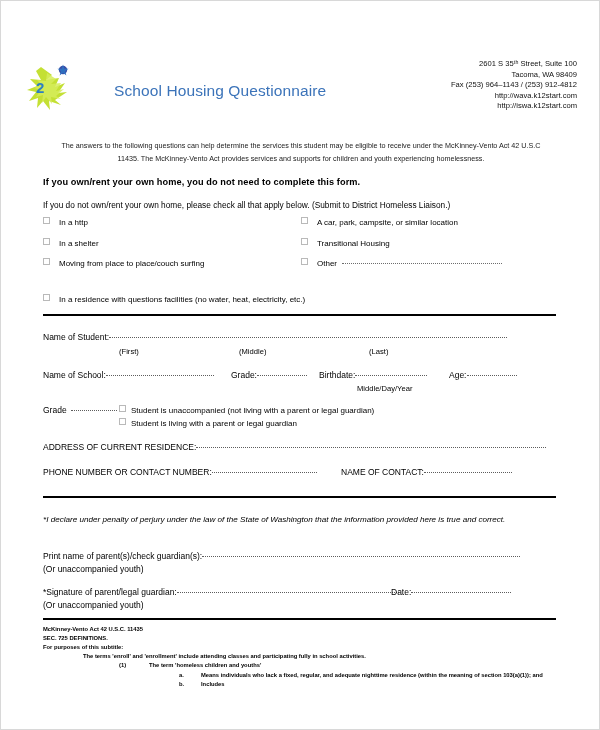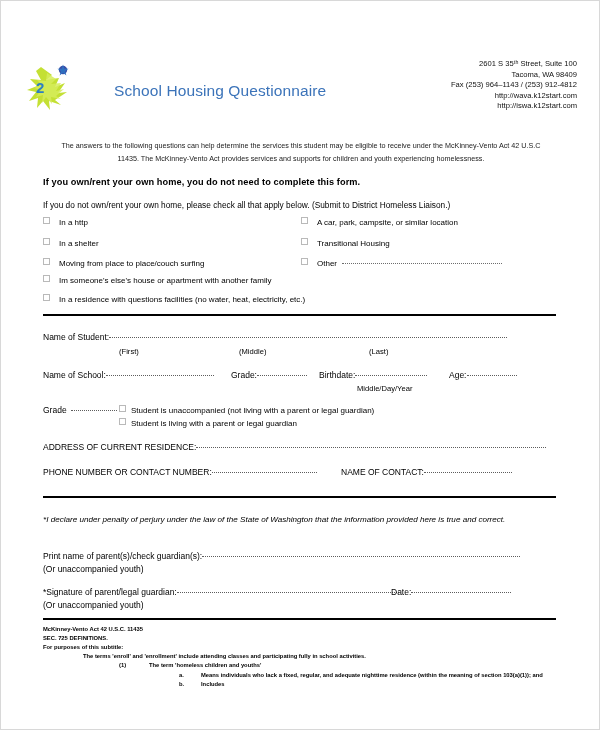--- a/index.html
+++ b/index.html
@@ -188,23 +188,20 @@
 
   <div class="chk col-left" style="top:216px">
     <span class="box"></span><span>In a http</span>
   </div>
   <div class="chk col-left" style="top:237px">
     <span class="box"></span><span>In a shelter</span>
   </div>
   <div class="chk col-left" style="top:257px">
     <span class="box"></span><span>Moving from place to place/couch surfing</span>
   </div>
-  <div class="chk col-left" style="top:274px">
-    <span class="box"></span><span>Im someone's else's house or apartment with another family</span>
-  </div>
   <div class="chk col-left" style="top:293px">
     <span class="box"></span><span>In a residence with questions facilities (no water, heat, electricity, etc.)</span>
   </div>
 
   <div class="chk col-right" style="top:216px">
     <span class="box"></span><span>A car, park, campsite, or similar location</span>
   </div>
   <div class="chk col-right" style="top:237px">
     <span class="box"></span><span>Transitional Housing</span>
   </div>

